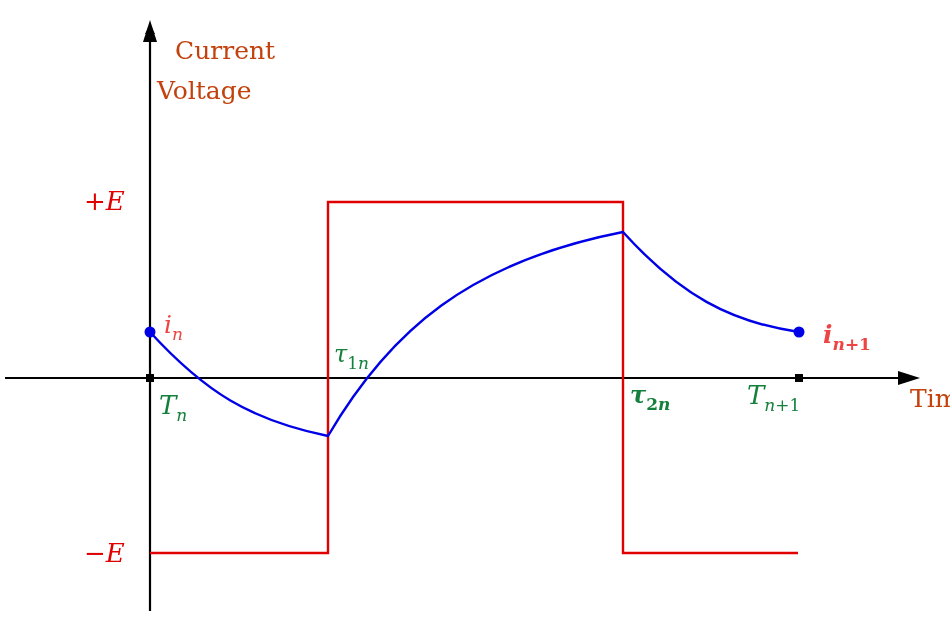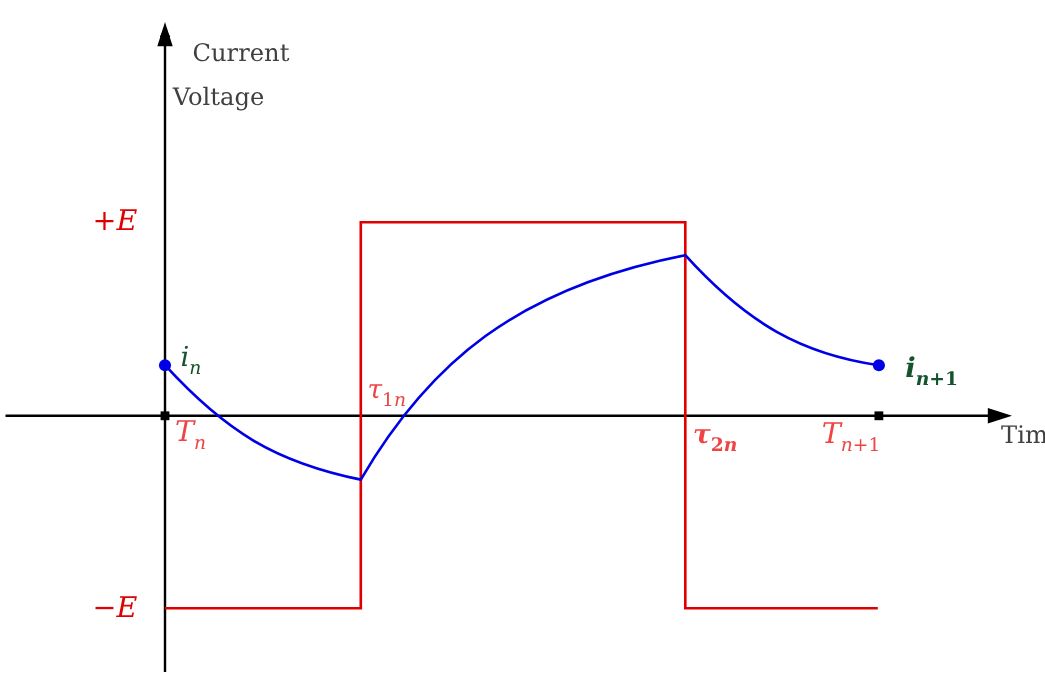--- a/index.html
+++ b/index.html
@@ -1,25 +1,25 @@
 <!DOCTYPE html>
 <html><head>
 <meta charset="utf-8">
 <style>
   html, body { margin: 0; padding: 0; background: #ffffff; }
   body { width: 950px; height: 619px; overflow: hidden; position: relative; }
   #diagram { position: absolute; left: 0; top: 0; width: 950px; height: 619px; }
   .lbl { position: absolute; font-family: "DejaVu Serif", "Liberation Serif", serif; white-space: nowrap; line-height: 1; }
-  .axis-title { font-size: 22px; color: #404040; }
+  .axis-title { font-size: 25px; color: #c2410c; }
   .math { font-style: italic; }
   .sub { font-size: 17px; font-style: italic; position: relative; top: 7px; }
   .sub .up { font-style: normal; }
   .red { color: #e00000; }
-  .blue { color: #14532d; }
-  .black { color: #ef4444; }
+  .blue { color: #ef4444; }
+  .black { color: #15803d; }
 </style>
 </head>
 <body>
 
 <svg id="diagram" viewBox="0 0 950 619" xmlns="http://www.w3.org/2000/svg">
   <defs>
     <marker id="arrowhead" markerWidth="10" markerHeight="10" refX="8" refY="5" orient="auto" markerUnits="userSpaceOnUse">
       <path d="M0,0 L10,5 L0,10 Z" fill="#000"></path>
     </marker>
   </defs>
@@ -49,21 +49,21 @@
 <div class="lbl axis-title" style="left:910px; top:386px;">Time</div>
 
 <div class="lbl red" style="left:84px; top:188px; font-size:26px;">
   <span>+</span><span class="math">E</span>
 </div>
 
 <div class="lbl red" style="left:84px; top:540px; font-size:26px;">
   <span>−</span><span class="math">E</span>
 </div>
 
-<div class="lbl black" style="left:159px; top:380px; font-size:26px;">
+<div class="lbl black" style="left:159px; top:392px; font-size:26px;">
   <span class="math">T</span><span class="sub">n</span>
 </div>
 
 <div class="lbl black" style="left:747px; top:382px; font-size:26px;">
   <span class="math">T</span><span class="sub"><span>n</span><span class="up">+1</span></span>
 </div>
 
 <div class="lbl black" style="left:334px; top:342px; font-size:24px;">
   <span class="math">τ</span><span class="sub"><span class="up">1</span><span>n</span></span>
 </div>

